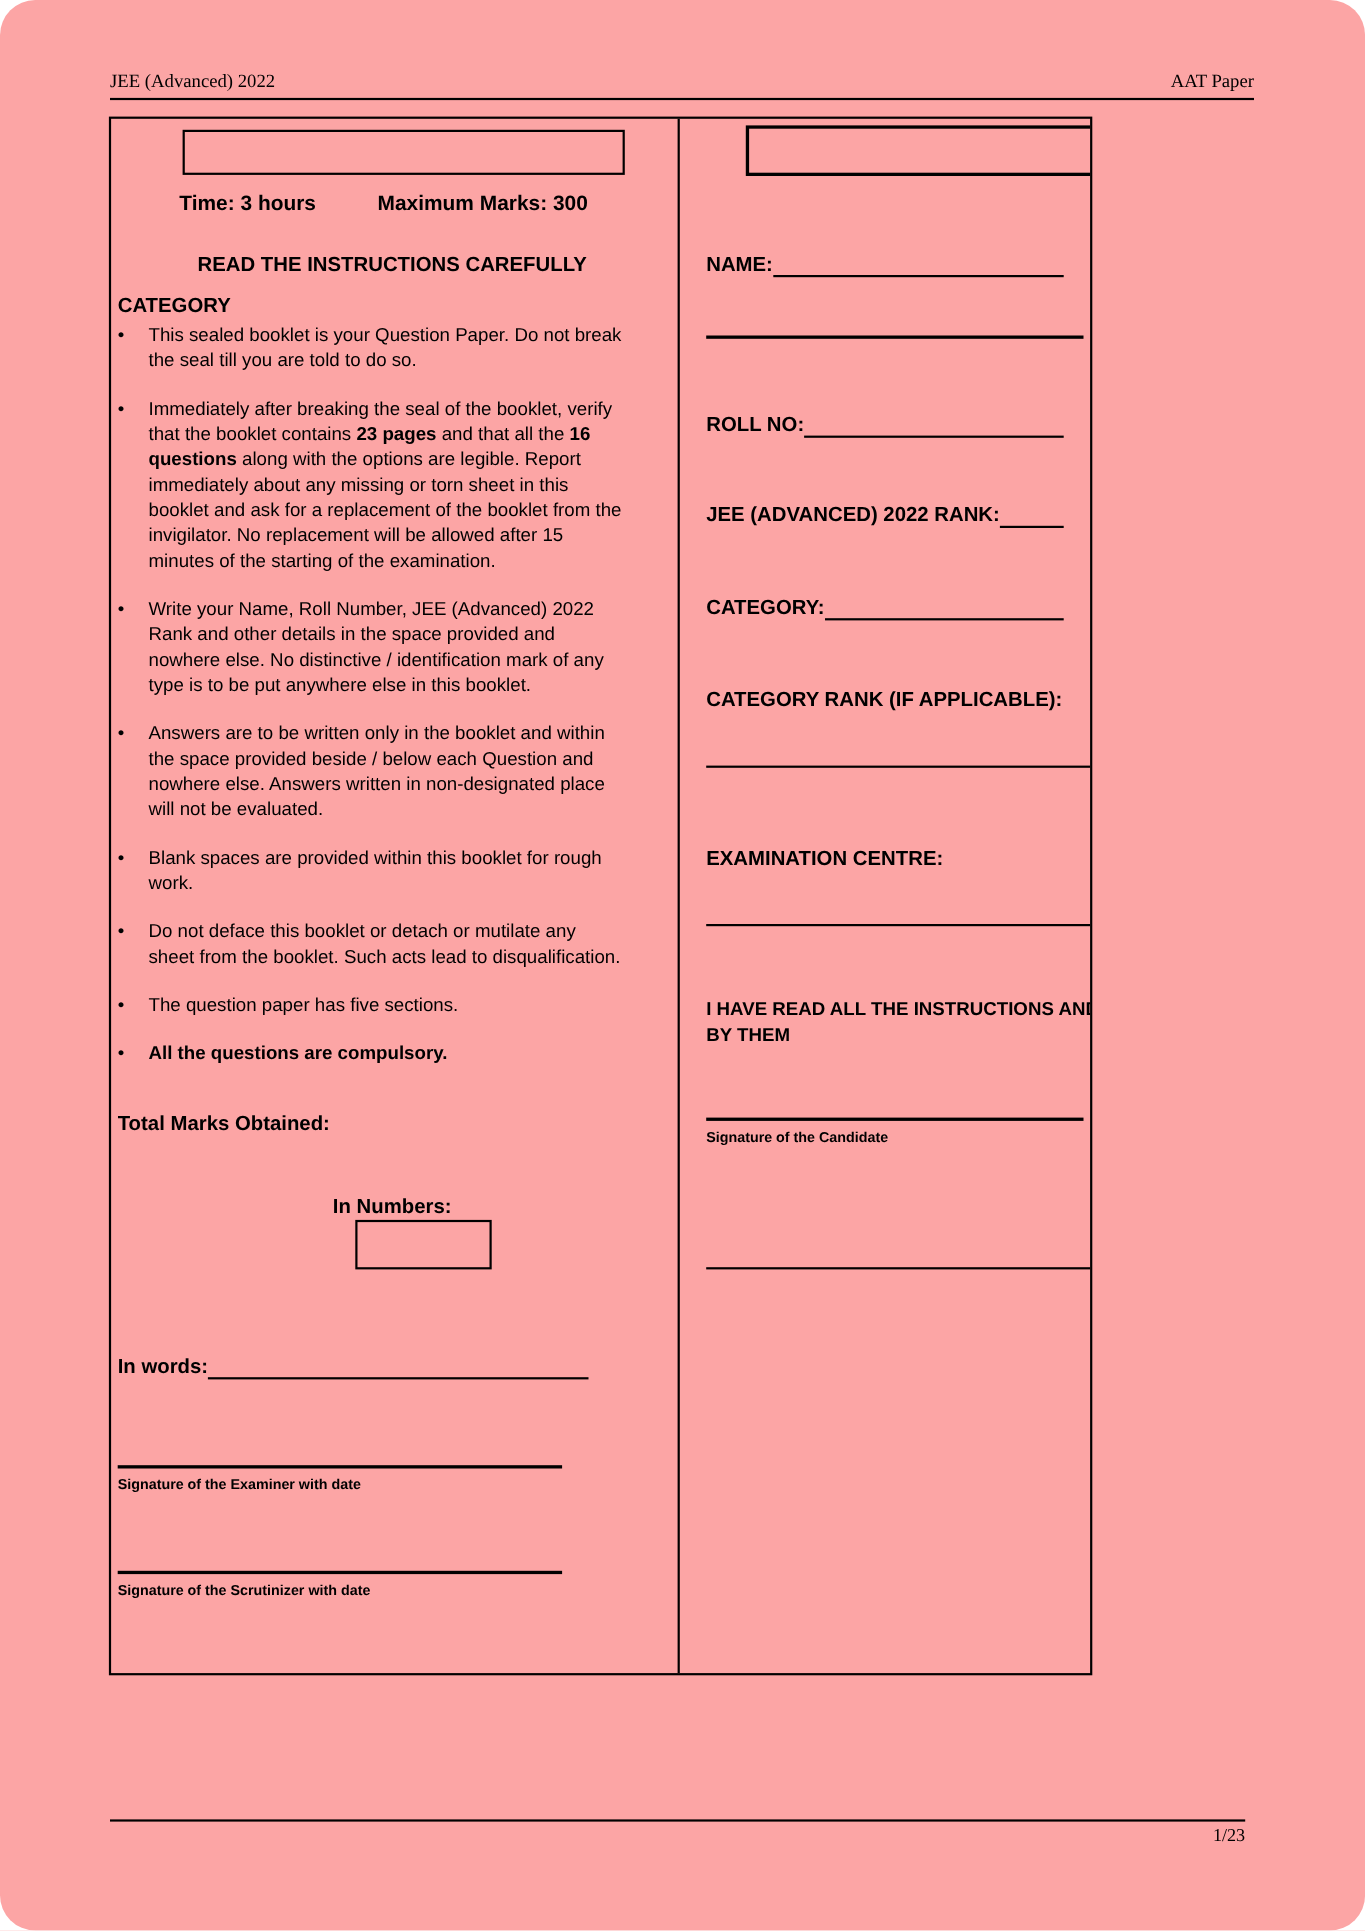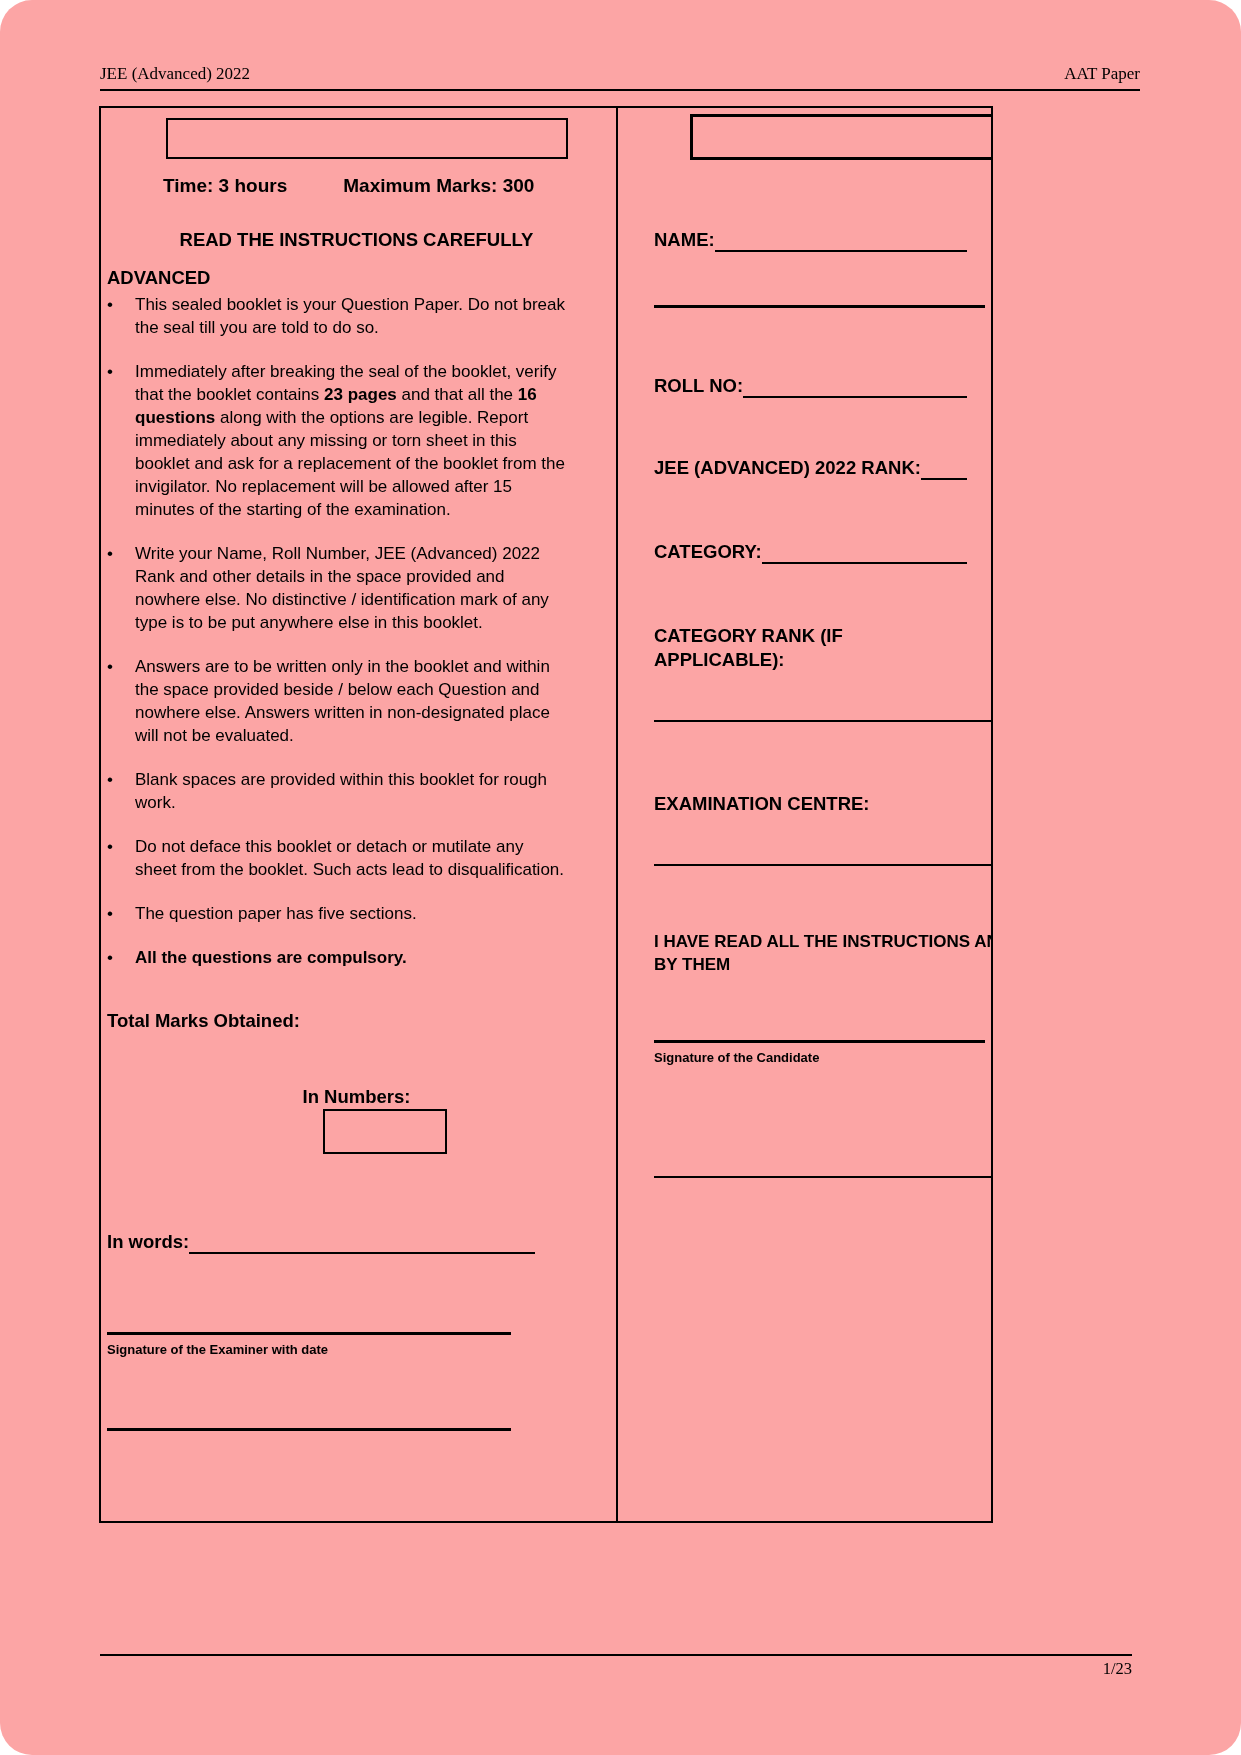--- a/index.html
+++ b/index.html
@@ -20,21 +20,21 @@
     font-family:"Liberation Serif",serif;font-size:16.5px;
     text-align:right;padding-top:3px;
   }
   
   .sheet{
     position:absolute;left:99px;top:106px;width:894px;height:1417px;
     border:2px solid #000;box-sizing:border-box;display:flex;
   }
   .col{box-sizing:border-box;overflow:hidden;}
   .col-left{width:517px;border-right:2px solid #000;padding:6px 10px 0 6px;}
-  .col-right{flex:1;padding:6px 24px 0 12px;margin-left:24px;}
+  .col-right{flex:1;padding:6px 24px 0 24px;}
   
   .topbox-left{margin:4px 0 0 59px;width:398px;height:37px;border:2px solid #000;}
   .time-row{display:flex;margin:15px 0 0 56px;gap:56px;font-size:19px;font-weight:bold;line-height:24px;}
   .read-title{margin-top:30px;text-align:center;font-size:18.5px;font-weight:bold;line-height:23px;}
   .general-heading{margin-top:15px;font-size:18.5px;font-weight:bold;line-height:23px;}
   ul.bullets{list-style:none;margin:4px 0 0 0;padding:0;}
   ul.bullets li{display:flex;margin:0 0 21px 0;}
   ul.bullets .marker{flex:0 0 28px;font-size:17px;line-height:23px;}
   ul.bullets .bullet-text{width:434px;font-size:17px;line-height:23px;}
   ul.bullets .bullet-text .b{font-weight:bold;}
@@ -82,21 +82,21 @@
 
     <div class="col col-left">
       <div class="topbox-left"></div>
 
       <div class="time-row">
         <span>Time: 3 hours</span>
         <span>Maximum Marks: 300</span>
       </div>
 
       <div class="read-title">READ THE INSTRUCTIONS CAREFULLY</div>
-      <div class="general-heading">ADVANCED</div>
+      <div class="general-heading">CATEGORY</div>
 
       <ul class="bullets">
           <li>
             <span class="marker">•</span>
             <div class="bullet-text"><span>This sealed booklet is your Question Paper. Do not break the seal till you are told to do so.</span></div>
           </li>
           <li>
             <span class="marker">•</span>
             <div class="bullet-text"><span>Immediately after breaking the seal of the booklet, verify that the booklet contains </span><span class="b">23 pages</span><span> and that all the </span><span class="b">16 questions</span><span> along with the options are legible. Report immediately about any missing or torn sheet in this booklet and ask for a replacement of the booklet from the invigilator. No replacement will be allowed after 15 minutes of the starting of the examination.</span></div>
           </li>
@@ -135,20 +135,21 @@
 
       <div class="in-words-row">
         <span class="lbl">In words:</span>
         <span class="fill-line"></span>
       </div>
 
       <div class="sig-line-left"></div>
       <div class="sig-label">Signature of the Examiner with date</div>
 
       <div class="sig-line-left2"></div>
+      <div class="sig-label">Signature of the Scrutinizer with date</div>
     </div>
 
     <div class="col col-right">
       <div class="topbox-right"></div>
 
       <div class="field-row m-name">
         <span class="lbl">NAME:</span>
         <span class="fill-line"></span>
       </div>
       <div class="cont-line"></div>

